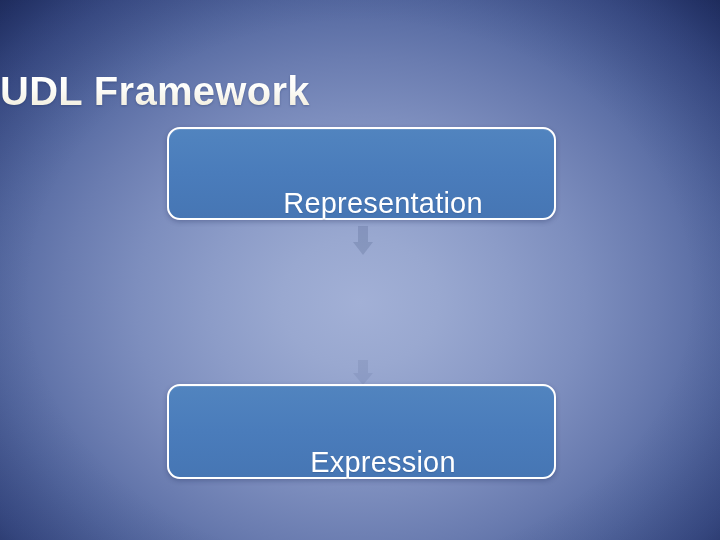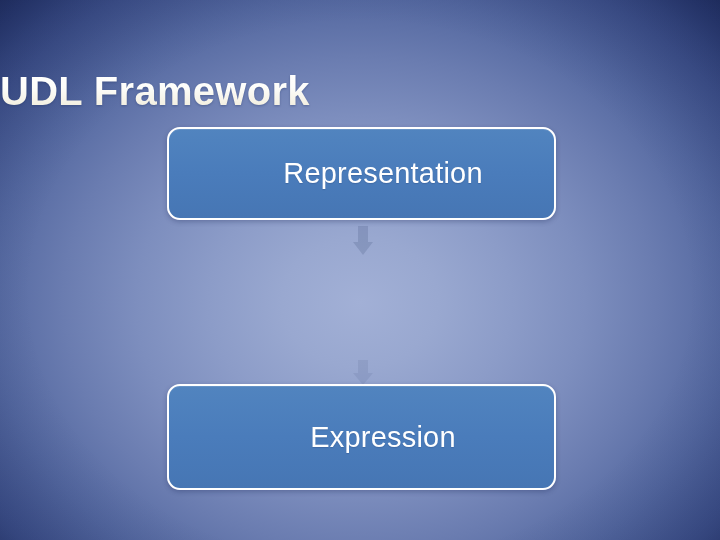--- a/index.html
+++ b/index.html
@@ -72,42 +72,42 @@
     z-index: 3;
   }
 
   .node {
     position: absolute;
     box-sizing: border-box;
     background: linear-gradient(to bottom, #5184bf 0%, #4a7cbb 50%, #4676b4 100%);
     border: 2px solid #ffffff;
     border-radius: 13px;
     display: flex;
-    align-items: center;
+    align-items: flex-end;
     justify-content: center;
     box-shadow:
       0 2px 5px rgba(24,36,82,0.30),
       inset 0 1px 0 rgba(255,255,255,0.12);
     padding-left: 43px;
   }
 
   .node-label {
     font-size: 29px;
     font-weight: normal;
     color: #ffffff;
     letter-spacing: 0.2px;
     line-height: 1;
     text-shadow: 0 1px 1px rgba(30,50,95,0.22);
     white-space: nowrap;
   }
 
   
   .node-1 { left: 167px; top: 127px;  width: 389px; height: 93px; }
   .node-2 { left: 174px; top: 260px;  width: 388px; height: 95px; }
-  .node-3 { left: 167px; top: 384px;  width: 389px; height: 106px; }
+  .node-3 { left: 167px; top: 384px;  width: 389px; height: 95px; }
 
   
   .connector {
     position: absolute;
     z-index: 2;
     opacity: 0.22;
   }
   .connector svg { display: block; }
 
   .conn-1 { left: 352px; top: 226px; }

